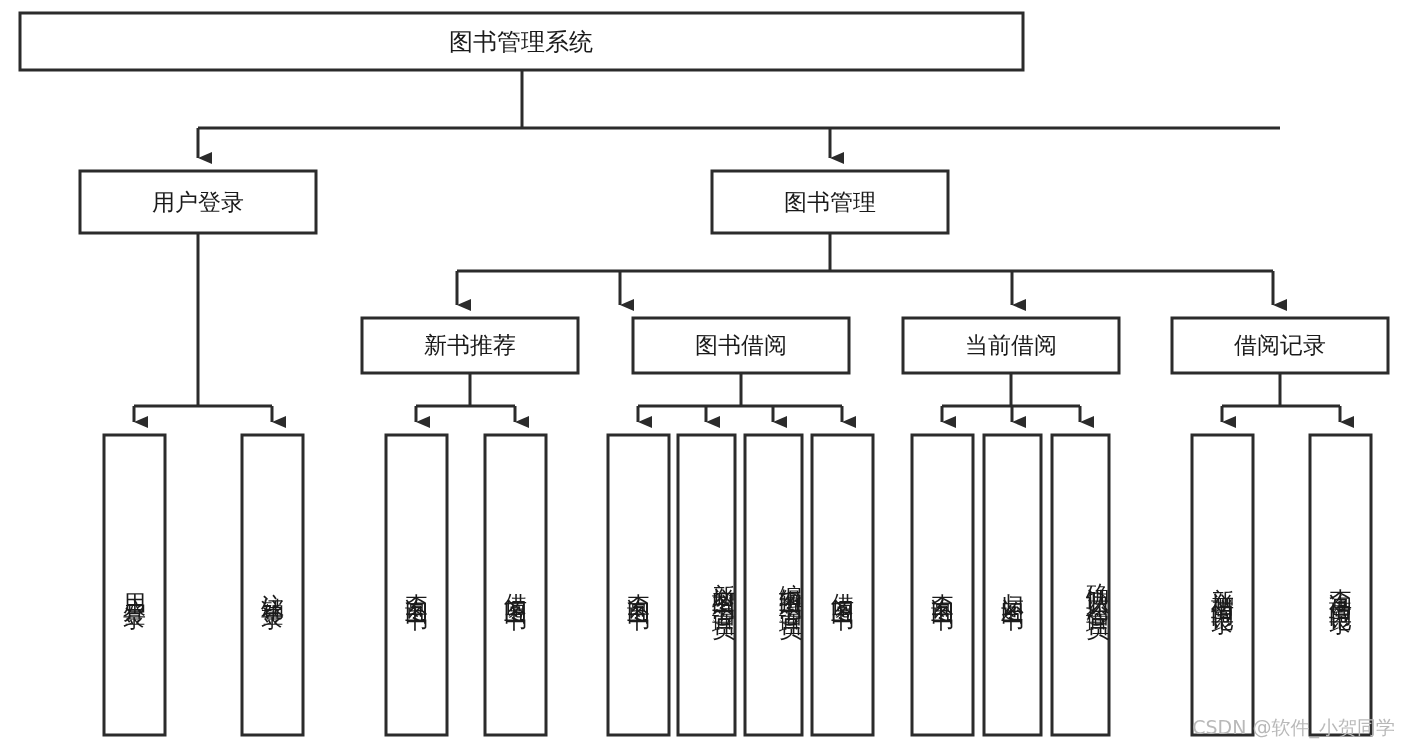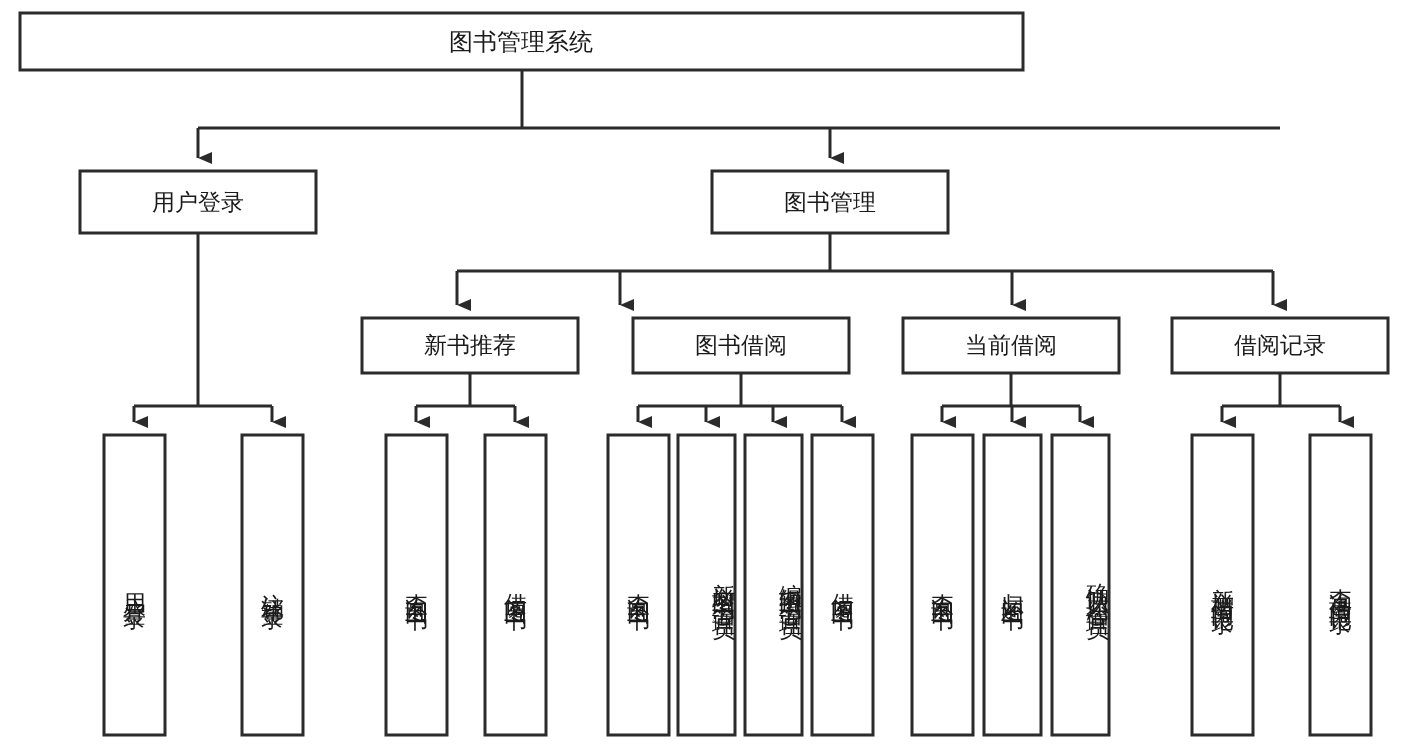--- a/index.html
+++ b/index.html
@@ -204,14 +204,15 @@
   <div class="vlabel" style="left:608px; top:435px; width:61px; height:300px; display:flex; align-items:center; justify-content:center;">查询图书</div>
   <div class="vlabel" style="left:678px; top:443px; width:57px; height:288px; display:flex; align-items:flex-start; justify-content:center;">新增图书（管理员）</div>
   <div class="vlabel" style="left:745px; top:443px; width:57px; height:288px; display:flex; align-items:flex-start; justify-content:center;">编辑图书（管理员）</div>
   <div class="vlabel" style="left:812px; top:435px; width:61px; height:300px; display:flex; align-items:center; justify-content:center;">借阅图书</div>
   <div class="vlabel" style="left:912px; top:435px; width:61px; height:300px; display:flex; align-items:center; justify-content:center;">查询图书</div>
   <div class="vlabel" style="left:984px; top:435px; width:57px; height:300px; display:flex; align-items:center; justify-content:center;">归还图书</div>
   <div class="vlabel" style="left:1052px; top:443px; width:57px; height:288px; display:flex; align-items:flex-start; justify-content:center;">确认归还（管理员）</div>
   <div class="vlabel" style="left:1192px; top:435px; width:61px; height:300px; display:flex; align-items:center; justify-content:center;">新增借阅记录</div>
   <div class="vlabel" style="left:1310px; top:435px; width:61px; height:300px; display:flex; align-items:center; justify-content:center;">查询借阅记录</div>
 
+  <div class="watermark">CSDN @软件_小贺同学</div>
 
 </div>
 
 </body></html>

